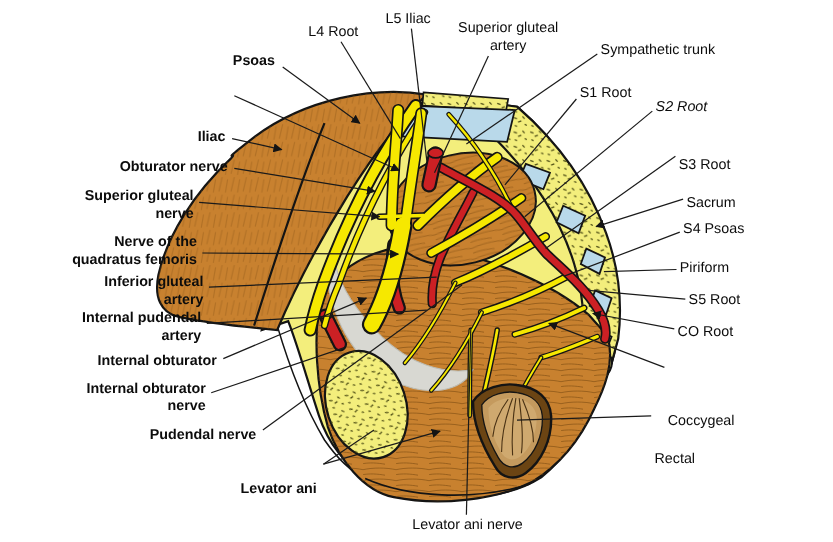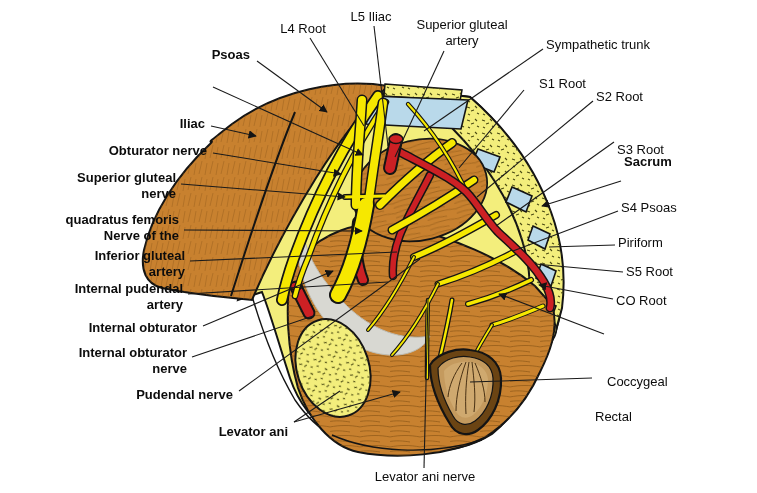--- a/index.html
+++ b/index.html
@@ -216,67 +216,67 @@
         <div>Iliac</div>
       </div>
       <div class="lbl right" style="top: 143px; right: 550px;">
         <div>Obturator nerve</div>
       </div>
       <div class="lbl right" style="top: 170px; right: 581px;">
         <div>Superior gluteal</div>
         <div>nerve</div>
       </div>
       <div class="lbl right" style="top: 212px; right: 578px;">
+        <div>Nerve of the</div>
         <div>quadratus femoris</div>
-        <div>Nerve of the</div>
       </div>
       <div class="lbl right" style="top: 248px; right: 572px;">
         <div>Inferior gluteal</div>
         <div>artery</div>
       </div>
       <div class="lbl right" style="top: 281px; right: 574px;">
         <div>Internal pudendal</div>
         <div>artery</div>
       </div>
       <div class="lbl right" style="top: 320px; right: 560px;">
         <div>Internal obturator</div>
       </div>
       <div class="lbl right" style="top: 345px; right: 570px;">
         <div>Internal obturator</div>
         <div>nerve</div>
       </div>
       <div class="lbl right" style="top: 387px; right: 524px;">
         <div>Pudendal nerve</div>
       </div>
-      <div class="lbl right" style="top: 424px; right: 469px; text-align: center;">
+      <div class="lbl right" style="top: 436px; right: 469px; text-align: center;">
         <div>Levator ani</div>
       </div>
       <div class="lbl center" style="top: 21px; left: 303px;">
         <div>L4 Root</div>
       </div>
       <div class="lbl center" style="top: 9px; left: 371px;">
         <div>L5 Iliac</div>
       </div>
       <div class="lbl center" style="top: 17px; left: 462px;">
         <div>Superior gluteal</div>
         <div>artery</div>
       </div>
       <div class="lbl left" style="top: 37px; left: 546px;">
         <div>Sympathetic trunk</div>
       </div>
-      <div class="lbl left" style="top: 76px; left: 527px; margin-left: 12px;">
+      <div class="lbl left" style="top: 76px; left: 527px;">
         <div>S1 Root</div>
       </div>
-      <div class="lbl left" style="top: 89px; left: 596px;">
+      <div class="lbl left" style="top: 89px; left: 596px; font-style: italic;">
         <div>S2 Root</div>
       </div>
       <div class="lbl left" style="top: 142px; left: 617px;">
         <div>S3 Root</div>
       </div>
-      <div class="lbl left" style="top: 154px; left: 624px; font-weight: bold;">
+      <div class="lbl left" style="top: 176px; left: 624px;">
         <div>Sacrum</div>
       </div>
       <div class="lbl left" style="top: 200px; left: 621px;">
         <div>S4 Psoas</div>
       </div>
       <div class="lbl left" style="top: 235px; left: 618px;">
         <div>Piriform</div>
       </div>
       <div class="lbl left" style="top: 264px; left: 626px;">
         <div>S5 Root</div>

